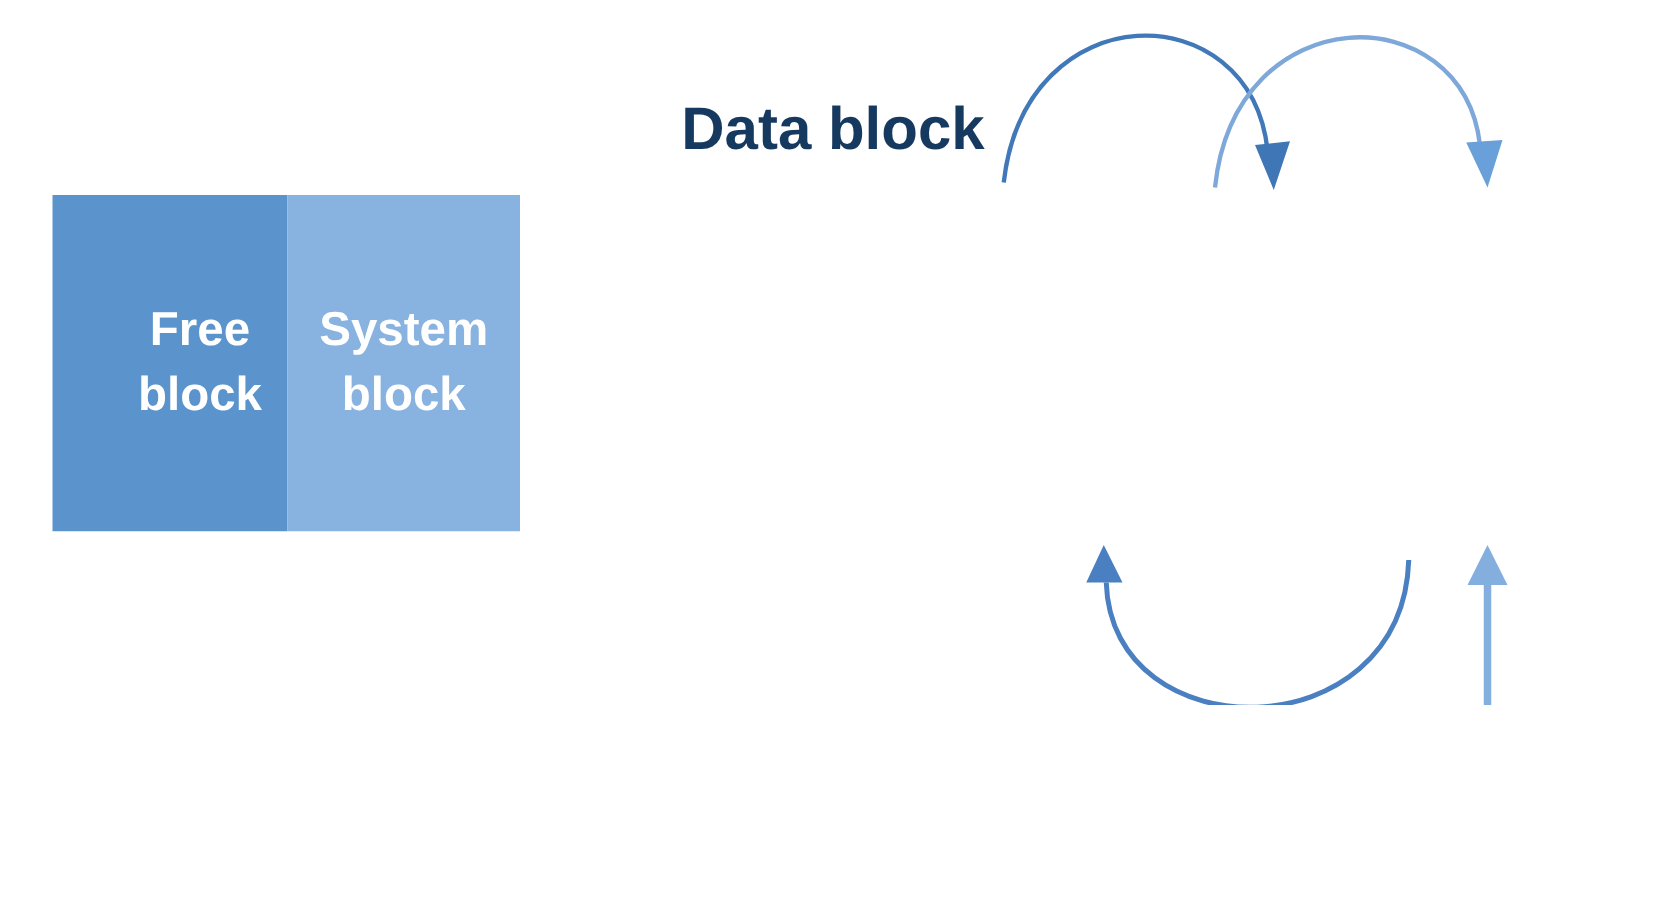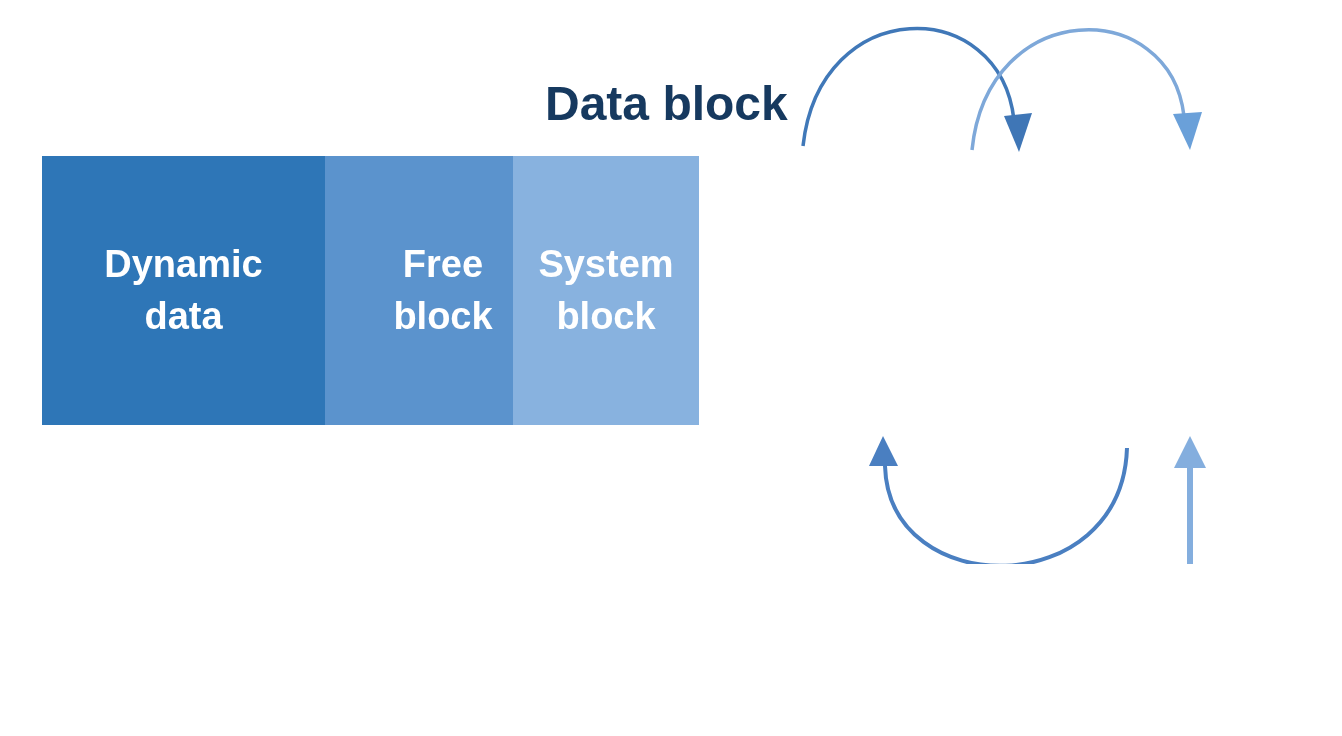--- a/index.html
+++ b/index.html
@@ -88,23 +88,20 @@
   }
 </style>
 </head>
 <body>
 
 <div class="canvas">
 
   <div class="diagram-title">Data block</div>
 
   <div class="bar">
-    <div class="block block-dynamic">
-      <span class="block-label">Dynamic data</span>
-    </div>
     <div class="block block-free">
       <span class="block-label">Free block</span>
     </div>
     <div class="block block-system">
       <span class="block-label">System block</span>
     </div>
   </div>
 
   <div class="host-box">
     <span>Host write data</span>

